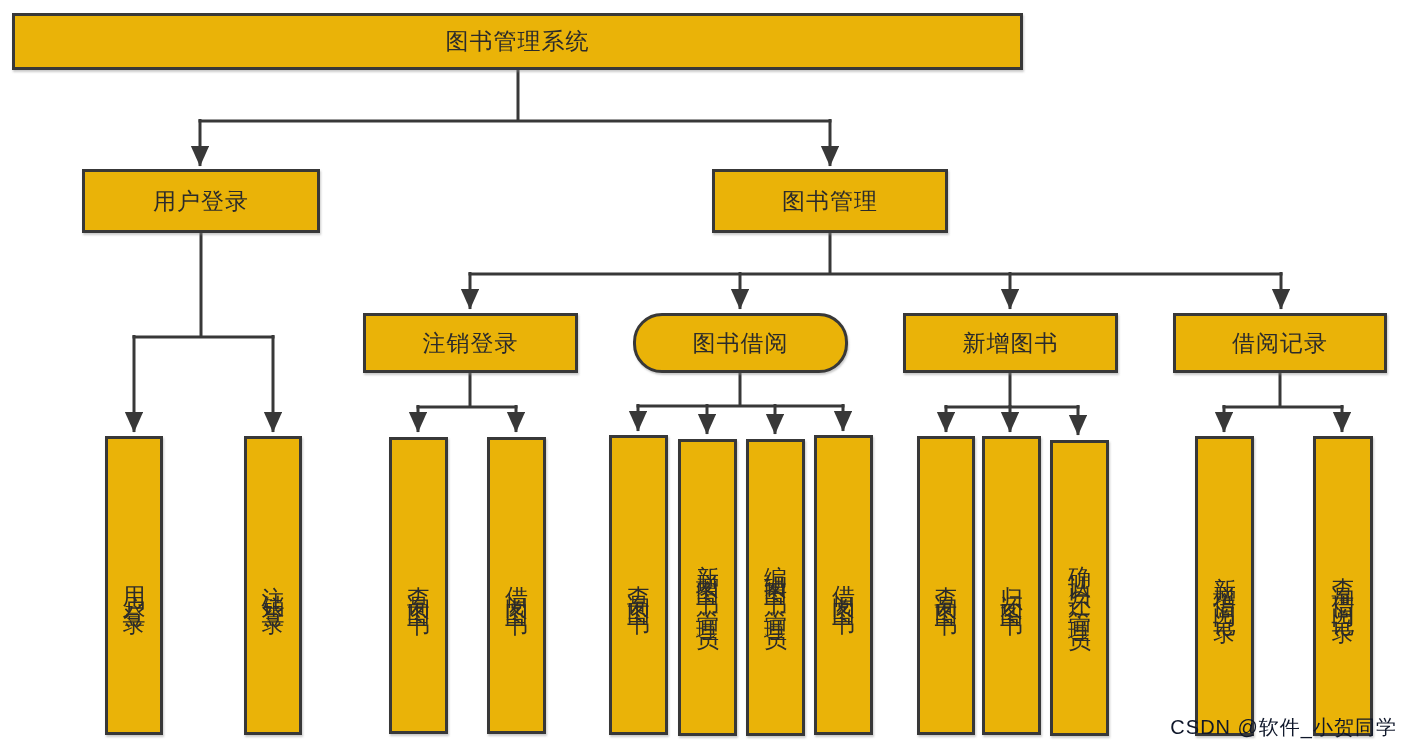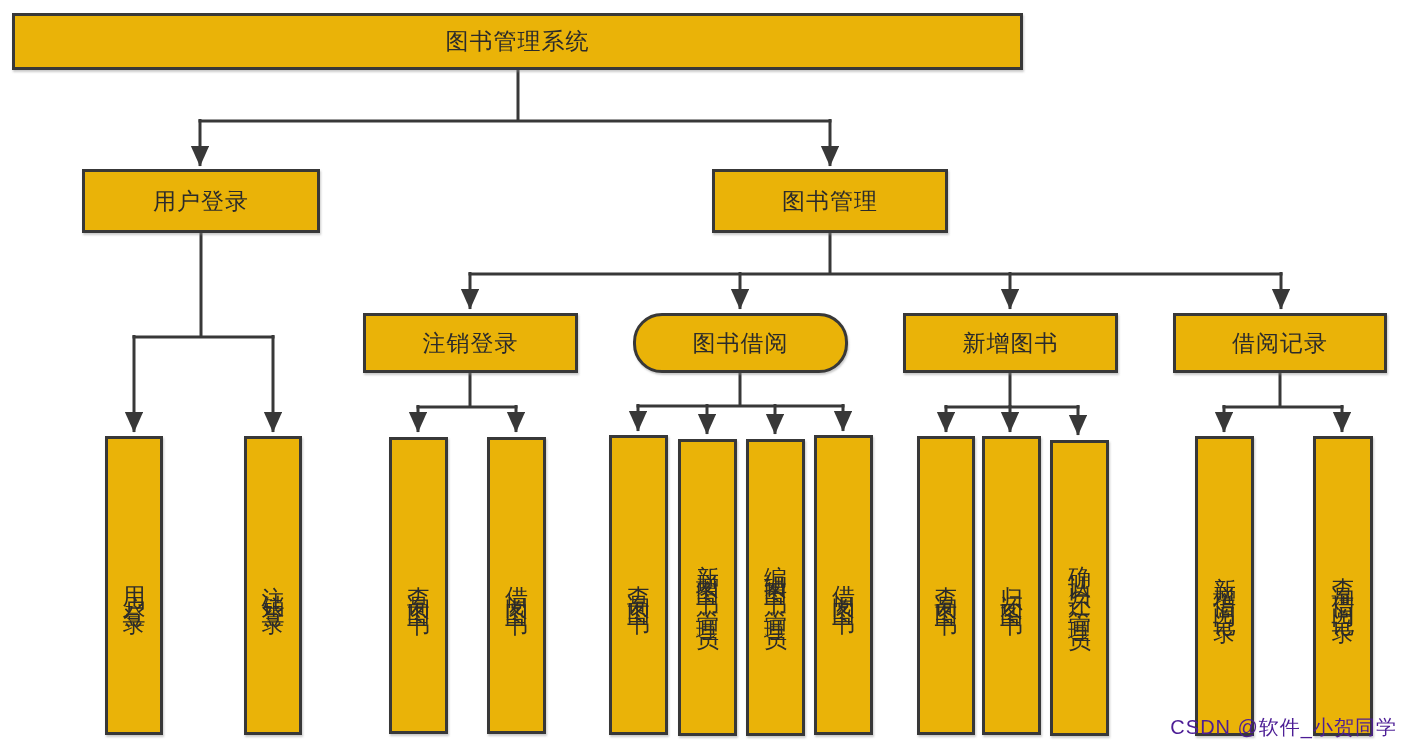--- a/index.html
+++ b/index.html
@@ -49,21 +49,21 @@
     font-size: 23px;
     letter-spacing: 9px;
     line-height: 1;
     white-space: nowrap;
   }
   .watermark {
     position: absolute;
     right: 8px;
     bottom: 6px;
     font-size: 20px;
-    color: #4c1d95;
+    color: #0f172a;
     letter-spacing: 1px;
     white-space: nowrap;
   }
 </style>
 </head>
 <body>
 
 <div id="canvas">
 
   <svg id="connectors" viewBox="0 0 1405 747" xmlns="http://www.w3.org/2000/svg">

